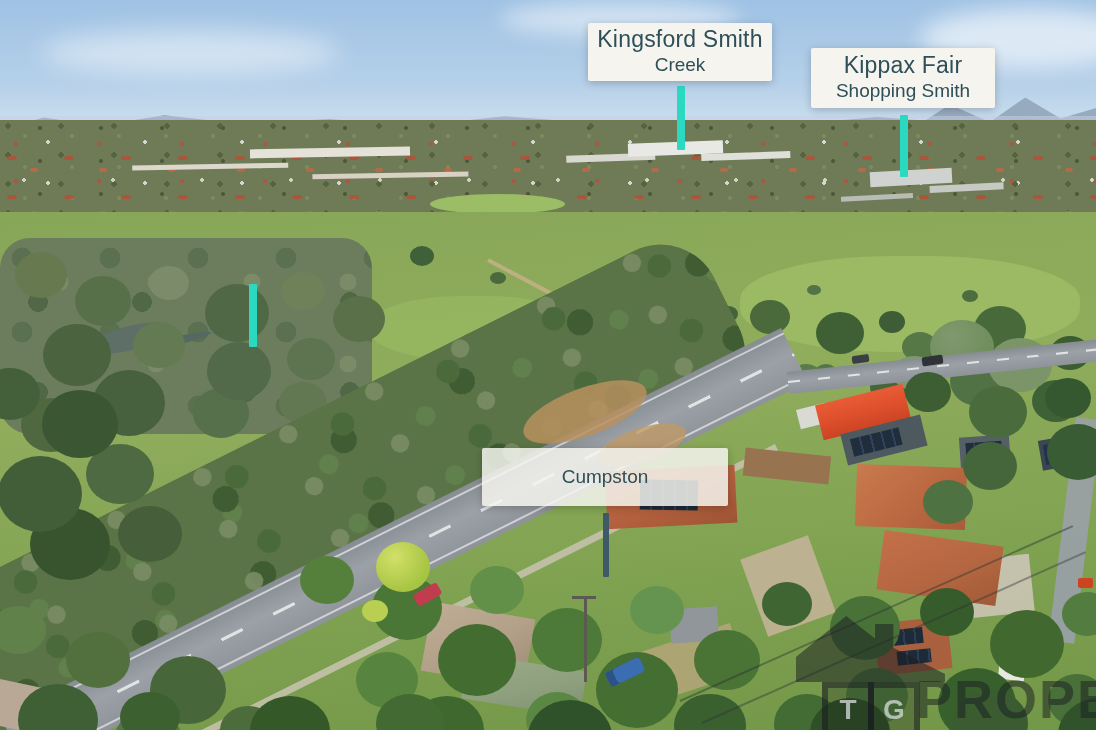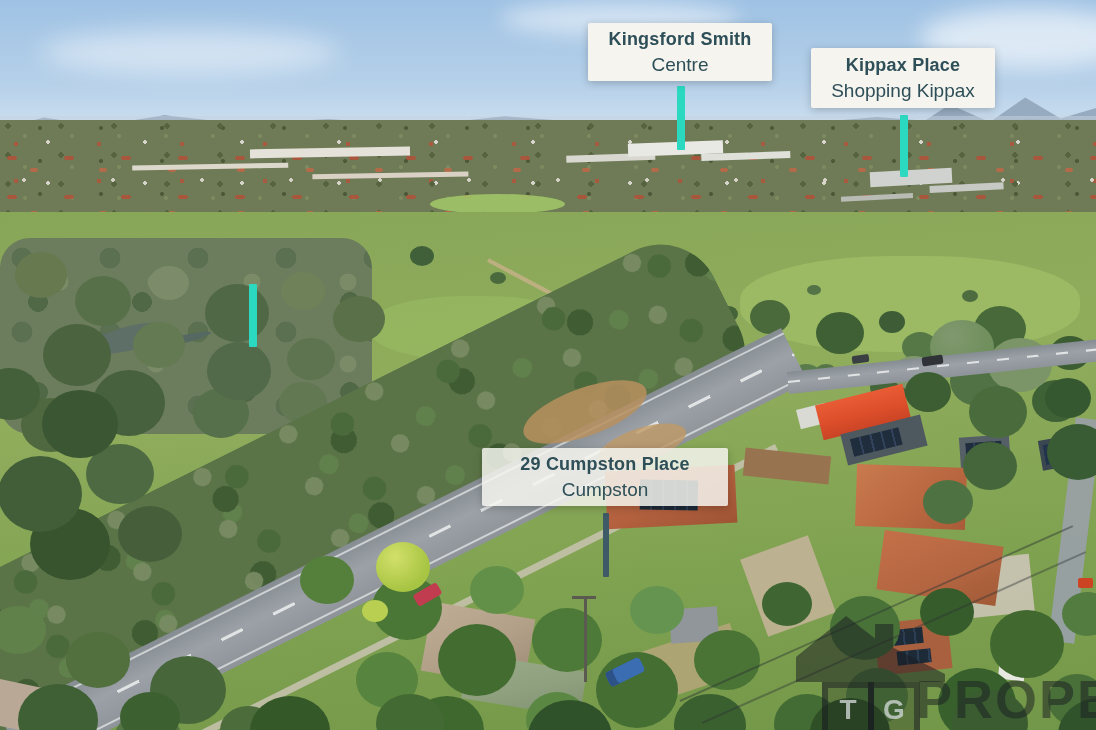--- a/index.html
+++ b/index.html
@@ -13,21 +13,21 @@
   
   .loc-label{
     position:absolute;
     background:var(--label-background, #F5F4EF);
     color:var(--label-text, #2E4F58);
     display:flex; flex-direction:column; justify-content:center; align-items:center;
     text-align:center; border-radius:2px;
     box-shadow:0 2px 8px rgba(0,0,0,.22);
     line-height:26px;
   }
-  .loc-label .l1{font-weight:700; font-size:18px; letter-spacing:.2px;}
+  .loc-label .l1{font-weight:400; font-size:23px; letter-spacing:.2px;}
   .loc-label .l2{font-weight:400; font-size:19px;}
   .pointer{position:absolute; background:var(--pointer-teal, #2BD9C1); border-radius:1px;}
   .pointer.dark{background:var(--pointer-dark-slate, #3E5A66);}
   
   .road{position:absolute; transform-origin:0 50%;
     background:linear-gradient(180deg,#868d92 0%,#9ba1a6 45%,#8d9398 100%);}
   .road .edge{position:absolute; left:0; right:0; height:2px; background:rgba(240,242,242,.65);}
   .road .dashes{position:absolute; left:0; right:0; height:3px;
     background:repeating-linear-gradient(90deg,#e9ebeb 0 24px, transparent 24px 58px); opacity:.9;}
   
@@ -199,28 +199,27 @@
   <div class="abs" style="left:680px;top:700px;width:430px;height:2px;background:rgba(45,50,52,.45);transform:rotate(-24deg);transform-origin:0 50%;"></div>
   <div class="abs" style="left:702px;top:722px;width:420px;height:2px;background:rgba(45,50,52,.4);transform:rotate(-24deg);transform-origin:0 50%;"></div>
 
   <div class="pointer" style="left:677px;top:86px;width:8px;height:64px;"></div>
   <div class="pointer" style="left:900px;top:115px;width:8px;height:62px;"></div>
   <div class="pointer" style="left:249px;top:284px;width:8px;height:63px;"></div>
   <div class="pointer dark" style="left:603px;top:513px;width:6px;height:64px;"></div>
 
   <div class="loc-label" style="left:588px;top:23px;width:184px;height:58px;">
     <span class="l1">Kingsford Smith</span>
-    <span class="l2">Centre</span>
+    <span class="l2">Creek</span>
   </div>
   <div class="loc-label" style="left:811px;top:48px;width:184px;height:60px;">
-    <span class="l1">Kippax Place</span>
-    <span class="l2">Shopping Kippax</span>
+    <span class="l1">Kippax Fair</span>
+    <span class="l2">Shopping Smith</span>
   </div>
   <div class="loc-label" style="left:482px;top:448px;width:246px;height:58px;background:rgba(245,244,238,.85);">
-    <span class="l1">29 Cumpston Place</span>
     <span class="l2">Cumpston</span>
   </div>
 
   <div class="abs" style="left:796px;top:616px;width:300px;height:114px;">
     <div class="abs" style="left:0;top:0;width:152px;height:66px;background:var(--watermark-tint, rgba(26,30,34,.5));
                 clip-path:polygon(0 100%,0 62%,33% 0,52% 34%,52% 12%,64% 12%,64% 48%,98% 88%,98% 100%);"></div>
     <div class="wm-tile" style="left:26px;top:66px;">
       <span>T</span>
     </div>
     <div class="wm-tile" style="left:72px;top:66px;">

